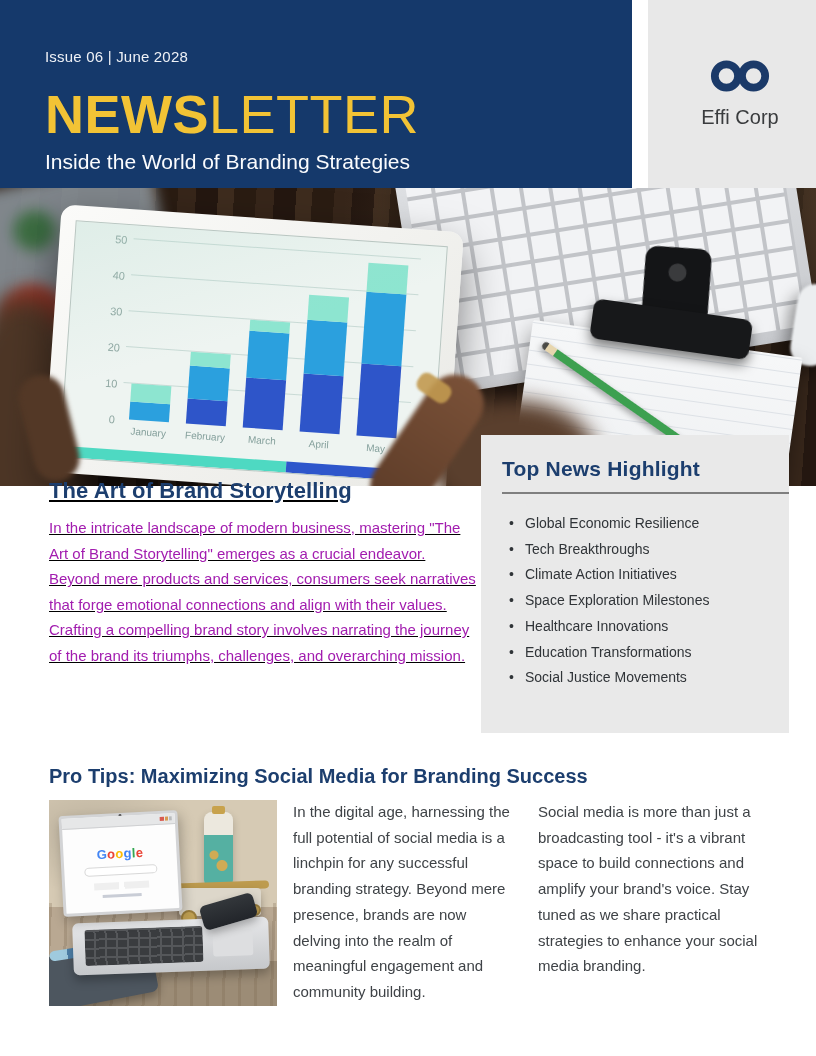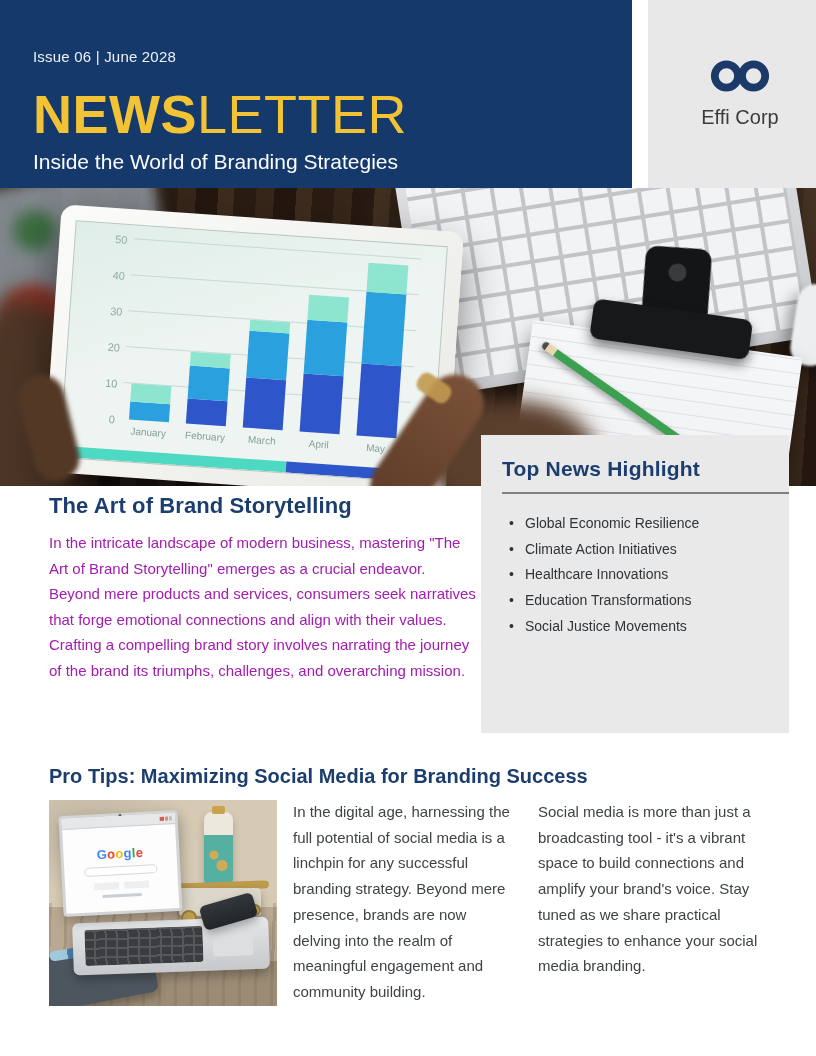--- a/index.html
+++ b/index.html
@@ -2,21 +2,21 @@
 <html><head>
 <meta charset="utf-8">
 <style>
   * { margin:0; padding:0; box-sizing:border-box; }
   html,body { background:#ffffff; }
   body { font-family:"Liberation Sans", sans-serif; }
   .page { position:relative; width:816px; height:1056px; background:#ffffff; overflow:hidden; margin:0 auto; }
 
   
   .header { position:absolute; left:0; top:0; width:816px; height:188px; }
-  .header-banner { position:absolute; left:0; top:0; width:632px; height:188px; background:#15396b; padding:47px 0 0 33px; }
+  .header-banner { position:absolute; left:0; top:0; width:632px; height:188px; background:#15396b; padding:47px 0 0 45px; }
   .issue-line { color:#eef1f6; font-size:15px; line-height:20px; letter-spacing:0.2px; }
   .nl-title { margin-top:18px; font-size:54px; line-height:58px; letter-spacing:0.5px; color:#f2c335; white-space:nowrap; }
   .nl-title .t-bold { font-weight:800; }
   .nl-title .t-light { font-weight:400; }
   .subtitle { margin-top:5px; color:#fbfcfe; font-size:21px; line-height:28px; font-weight:400; }
   .brand-block { position:absolute; left:648px; top:0; width:184px; height:188px; background:#e8e8e8;
                  display:flex; flex-direction:column; align-items:center; justify-content:center; }
   .brand-name { margin-top:9px; color:#3a3c3e; font-size:20px; }
 
   
@@ -85,21 +85,21 @@
   
   .news-panel { position:absolute; left:481px; top:435px; width:308px; height:298px; background:#e9e9e9;
                 padding:22px 0 0 21px; z-index:5; }
   .news-title { color:#1c3e6e; font-size:21px; font-weight:700; letter-spacing:0.2px; }
   .news-divider { margin-top:11px; width:100%; height:2px; background:#7f7f7f; }
   .news-list { margin-top:17px; list-style:none; }
   .news-list li { position:relative; padding-left:23px; font-size:14px; line-height:25.7px; color:#303438; }
   .news-list li::before { content:"•"; position:absolute; left:7px; color:#303438; }
 
   
-  .article { position:absolute; left:49px; top:493px; width:428px; }
+  .article { position:absolute; left:49px; top:478px; width:428px;text-decoration:underline; }
   .article h2 { color:#1c3e6e; font-size:22px; font-weight:700; letter-spacing:0.1px; }
   .article p { margin-top:11px; font-size:15px; line-height:25.6px; color:#a21caf; }
 
   
   .protips-title { position:absolute; left:49px; top:765px; color:#1c3e6e; font-size:20px; font-weight:700; }
   .pt-col { position:absolute; top:799px; font-size:15px; line-height:25.7px; color:#3f4347; }
   .pt-col1 { left:293px; width:225px; }
   .pt-col2 { left:538px; width:233px; }
 
   
@@ -236,21 +236,23 @@
     <div class="hand right-palm"></div>
     <div class="hand right-thumb"></div>
     <div class="hand gold-band"></div>
   </div>
 
   <aside class="news-panel">
     <h2 class="news-title">Top News Highlight</h2>
     <div class="news-divider"></div>
     <ul class="news-list">
       <li>Global Economic Resilience</li>
+      <li>Tech Breakthroughs</li>
       <li>Climate Action Initiatives</li>
+      <li>Space Exploration Milestones</li>
       <li>Healthcare Innovations</li>
       <li>Education Transformations</li>
       <li>Social Justice Movements</li>
     </ul>
   </aside>
 
   <section class="article">
     <h2>The Art of Brand Storytelling</h2>
     <p>In the intricate landscape of modern business, mastering "The Art of Brand Storytelling" emerges as a crucial endeavor. Beyond mere products and services, consumers seek narratives that forge emotional connections and align with their values. Crafting a compelling brand story involves narrating the journey of the brand its triumphs, challenges, and overarching mission.</p>
   </section>

